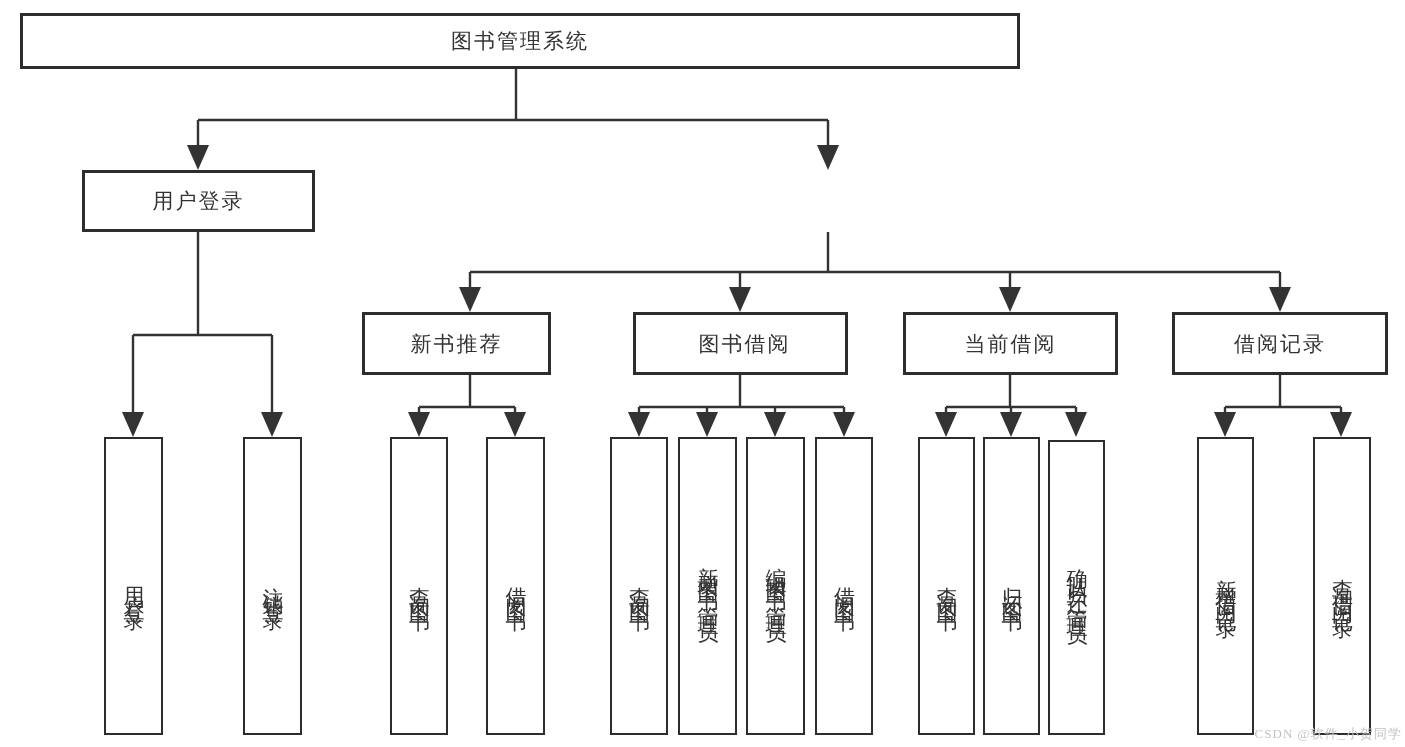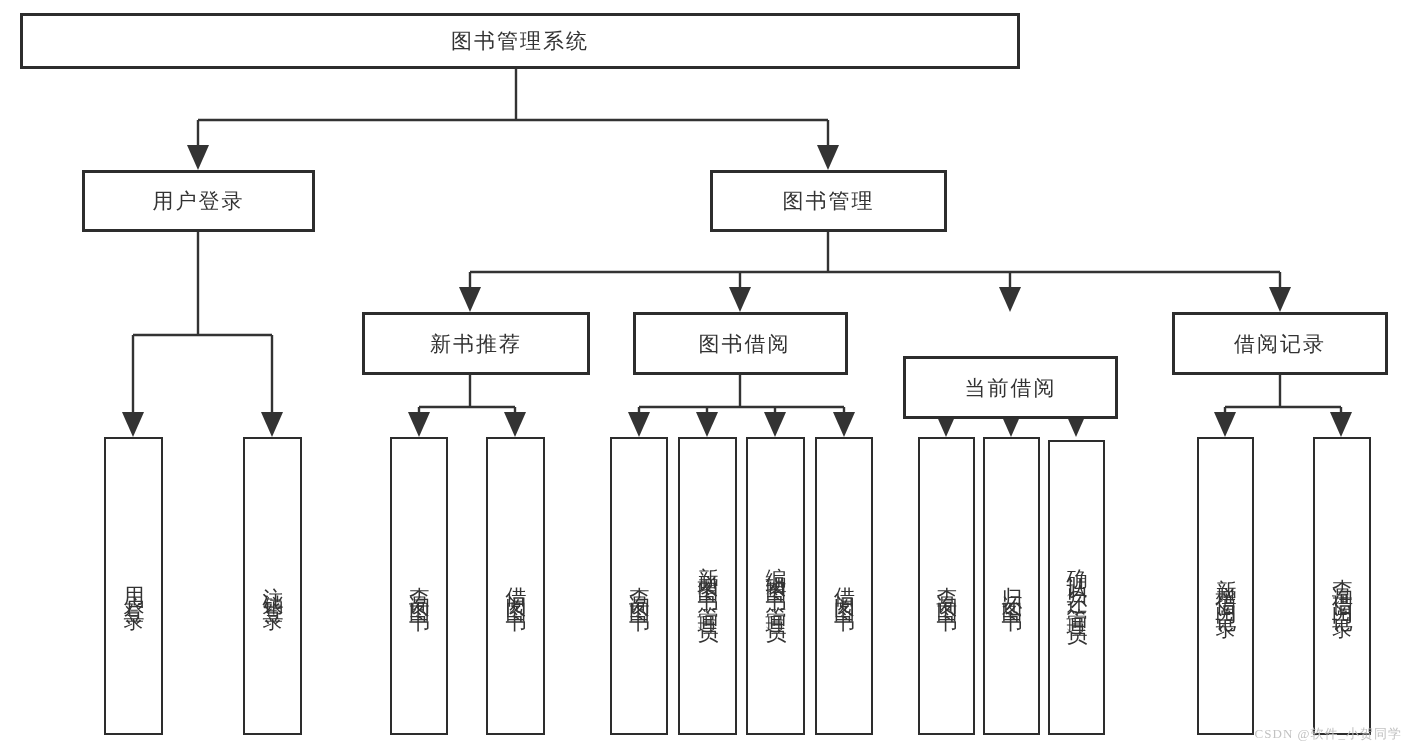--- a/index.html
+++ b/index.html
@@ -86,31 +86,28 @@
     </g>
   </svg>
 
   <div class="box" style="left:20px;top:13px;width:1000px;height:56px;">
     <span>图书管理系统</span>
   </div>
 
   <div class="box" style="left:82px;top:170px;width:233px;height:62px;">
     <span>用户登录</span>
   </div>
-  <div class="box" style="left:710px;top:170px;width:237px;height:62px;">
-    <span>图书管理</span>
-  </div>
 
-  <div class="box" style="left:362px;top:312px;width:228px;height:63px;">
+  <div class="box" style="left:362px;top:312px;width:189px;height:63px;">
     <span>新书推荐</span>
   </div>
   <div class="box" style="left:633px;top:312px;width:215px;height:63px;padding-left:8px;">
     <span>图书借阅</span>
   </div>
-  <div class="box" style="left:903px;top:312px;width:215px;height:63px;margin-top:44px;">
+  <div class="box" style="left:903px;top:312px;width:215px;height:63px;">
     <span>当前借阅</span>
   </div>
   <div class="box" style="left:1172px;top:312px;width:216px;height:63px;">
     <span>借阅记录</span>
   </div>
 
   <div class="box vbox" style="left:104px;top:437px;width:59px;height:298px;">
     <span class="vtext">用户登录</span>
   </div>
   <div class="box vbox" style="left:243px;top:437px;width:59px;height:298px;">

